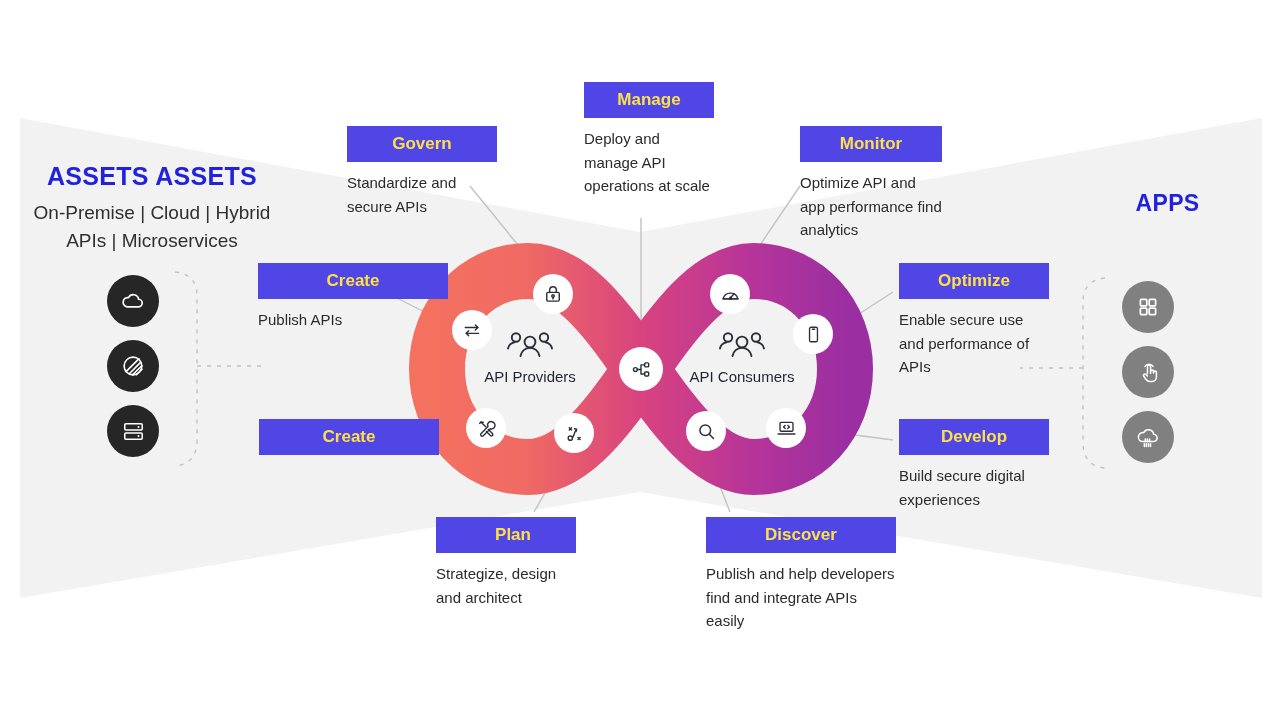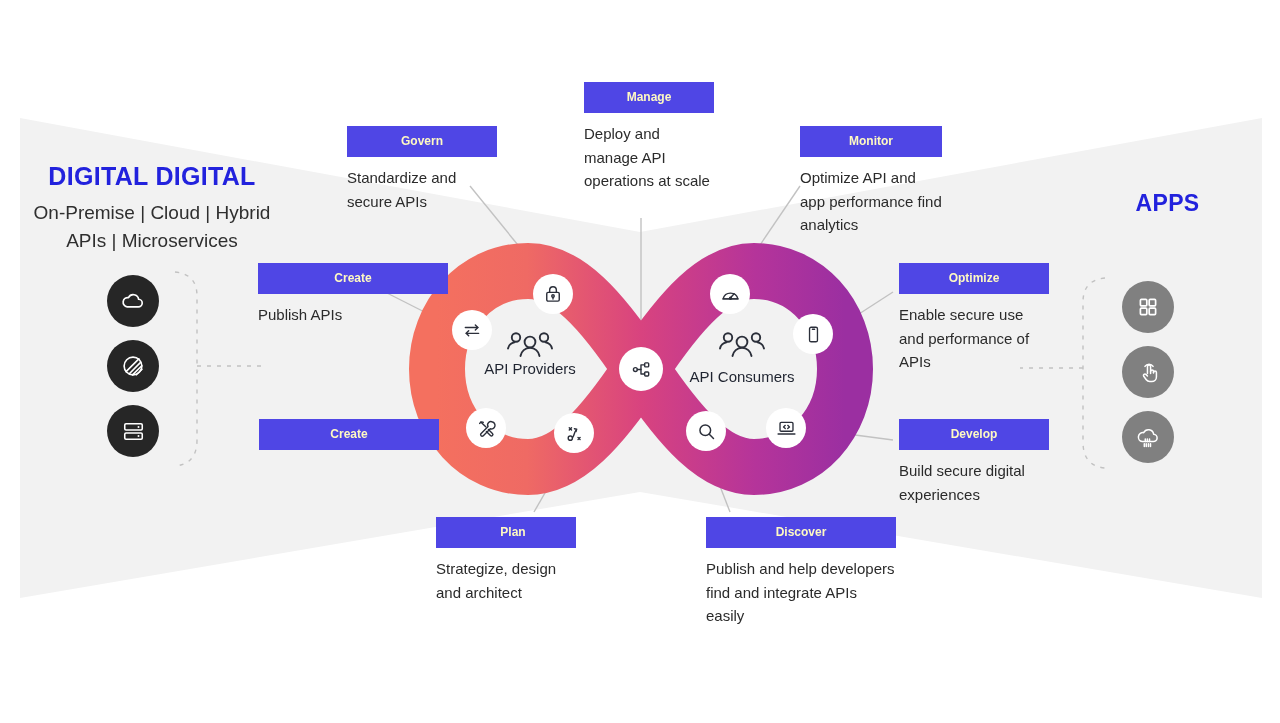--- a/index.html
+++ b/index.html
@@ -26,22 +26,22 @@
   #digital-assets{left:22px;top:162px;width:260px;}
   #digital-assets .st-head{font-size:25px;}
   #digital-assets .st-sub{font-size:19px;margin-top:8px;}
   #apps{left:1060px;top:190px;width:215px;}
   #apps .st-head{font-size:23px;}
   #apps .st-sub{font-size:14px;margin-top:7px;}
 
   
   .callout{position:absolute;}
   .badge{
-    display:inline-block;background:#4f46e5;color:#fef9c3;
-    font-weight:bold;font-size:12px;line-height:1;
+    display:inline-block;background:#4f46e5;color:#fde047;
+    font-weight:bold;font-size:17px;line-height:1;
     padding:9px 16px 10px 16px;white-space:nowrap;
   }
   .callout .desc{
     color:#2b2b2b;font-size:15px;line-height:1.57;margin-top:9px;
   }
   .callout.center .badge{display:block;text-align:center;}
 
   
   #c-govern   {left:347px;top:126px;width:150px;}
   #c-manage   {left:584px;top:82px; width:130px;}
@@ -119,21 +119,21 @@
              C 601,309 567,271 528,271
              C 476,271 437,315 437,369
              C 437,423 476,467 528,467
              C 567,467 601,429 641,369
              C 681,309 715,271 754,271
              C 806,271 845,315 845,369
              C 845,423 806,467 754,467
              C 715,467 681,429 641,369 Z" fill="none" stroke="url(#loopGrad)" stroke-width="56" stroke-linecap="round"></path>
   </svg>
 
-  <div class="lobe-label" style="left:460px;top:360px;width:140px;">
+  <div class="lobe-label" style="left:460px;top:368px;width:140px;">
     <span>API Providers</span>
   </div>
   <div class="lobe-label" style="left:672px;top:368px;width:140px;">
     <span>API Consumers</span>
   </div>
 
   <svg class="bg-layer" viewBox="0 0 1280 723" width="1280" height="723">
     <g fill="none" stroke="#2b2f3a" stroke-width="1.9" stroke-linecap="round" stroke-linejoin="round">
 
       <g transform="translate(510,336)">
@@ -229,21 +229,21 @@
   </div>
 
   <div class="node" style="left:686px;top:411px;">
     <svg width="21" height="21" viewBox="0 0 24 24" fill="none" stroke="#2b2f3a" stroke-width="1.7" stroke-linecap="round" stroke-linejoin="round">
       <circle cx="10.6" cy="10.6" r="6.1"></circle>
       <path d="M15.2,15.2 L20,20"></path>
     </svg>
   </div>
 
   <div class="side-title" id="digital-assets">
-    <div class="st-head">DIGITAL DIGITAL</div>
+    <div class="st-head">ASSETS ASSETS</div>
     <div class="st-sub">
       <div>On-Premise | Cloud | Hybrid</div>
       <div>APIs | Microservices</div>
     </div>
   </div>
 
   <div class="asset-icon dark" style="left:107px;top:275px;">
     <svg width="26" height="26" viewBox="0 0 24 24" fill="none" stroke="#ffffff" stroke-width="1.55" stroke-linecap="round" stroke-linejoin="round">
       <path d="M6.6,17.4 h10.2 a3.5,3.5 0 0 0 0.4,-7 a5,5 0 0 0 -9.4,-1.5 a3.7,3.7 0 0 0 -1.2,8.5 Z"></path>
     </svg>

